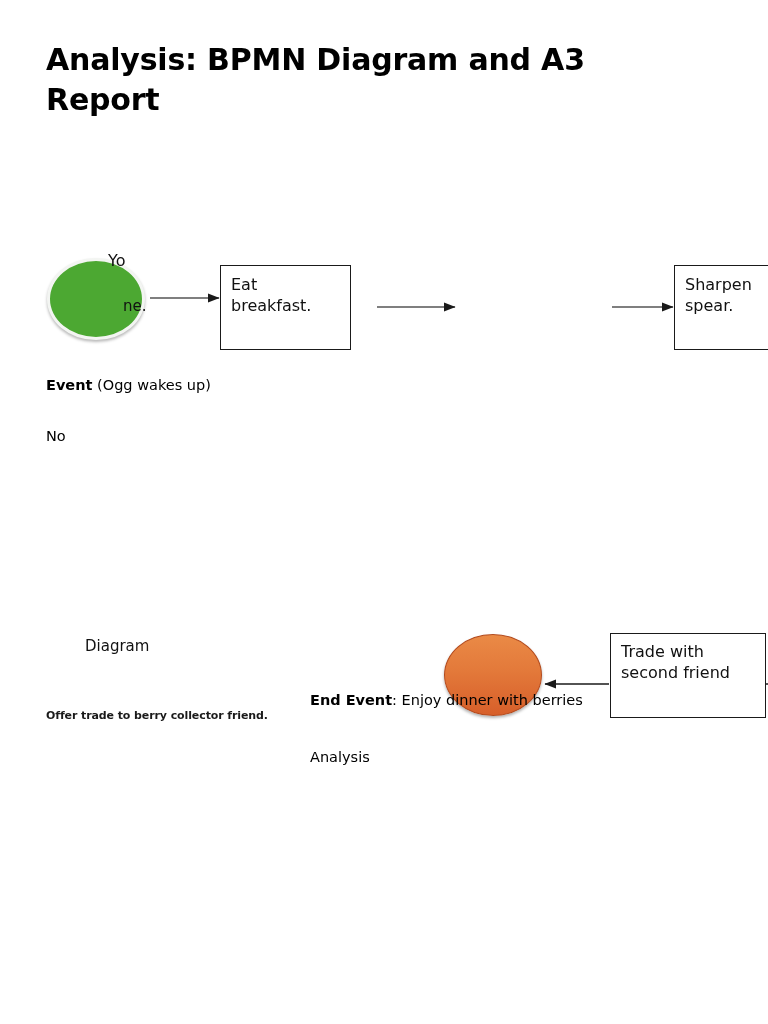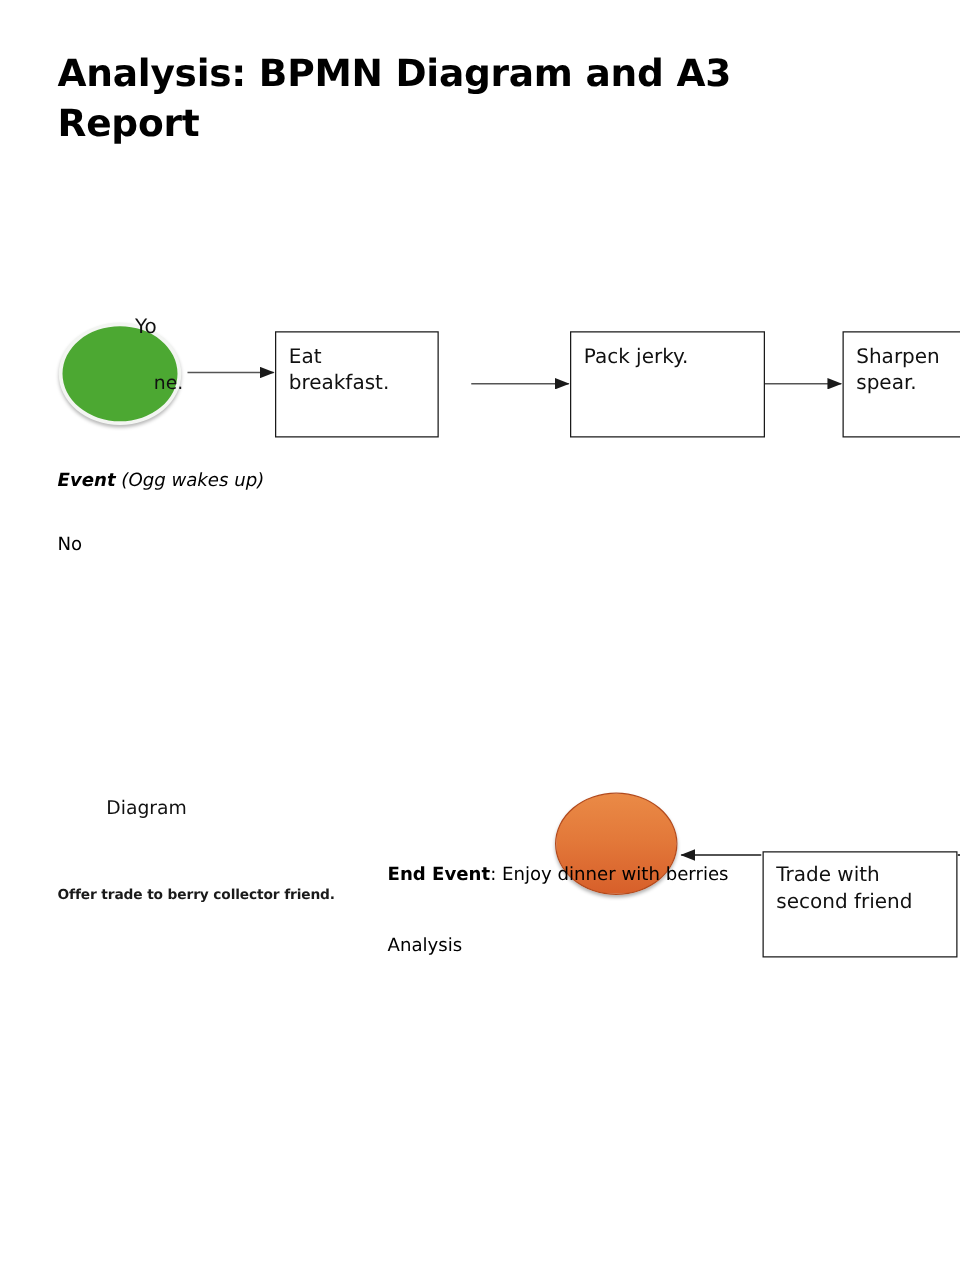--- a/index.html
+++ b/index.html
@@ -48,21 +48,21 @@
     font-size: 16px;
     line-height: 21px;
     color: #111;
     font-family: "DejaVu Sans", "Liberation Sans", sans-serif;
   }
 
   #task-eat-breakfast  { left: 220px; top: 265px; width: 131px; height: 85px; }
   #task-pack-jerky     { left: 456px; top: 265px; width: 156px; height: 85px; }
   #task-sharpen-spear  { left: 674px; top: 265px; width: 110px; height: 85px; }
   #task-trade-second-friend { left: 610px; top: 633px; width: 156px; height: 85px;
-                              padding-top: 7px; margin-top: 48px; }
+                              padding-top: 7px; }
 
   
   .event-ellipse {
     position: absolute;
     border-radius: 50%;
   }
   #start-event-ogg {
     left: 47px;
     top: 258px;
     width: 98px;
@@ -99,21 +99,21 @@
 
   
   .caption {
     position: absolute;
     font-size: 14.5px;
     line-height: 17px;
     color: #000;
   }
   .caption b { font-weight: bold; }
 
-  #caption-event      { left: 46px;  top: 377px; font-style: italic; }
+  #caption-event      { left: 46px;  top: 377px; }
   #caption-no         { left: 46px;  top: 412px; margin-top: 16px; }
   #caption-end-event  { left: 310px; top: 692px; }
   #caption-declined   { left: 310px; top: 749px; }
 
   
   #connectors {
     position: absolute;
     left: 0; top: 0;
     width: 768px; height: 1024px;
     pointer-events: none;
@@ -159,23 +159,20 @@
 
   <div class="event-ellipse" id="start-event-ogg"></div>
 
   <div class="diagram-label" id="label-start-yo">Yo</div>
   <div class="diagram-label" id="label-start-ne">ne.</div>
 
   <div class="task-box" id="task-eat-breakfast">
     <span>Eat breakfast.</span>
   </div>
 
-  <div class="task-box" id="task-pack-jerky">
-    <span>Pack jerky.</span>
-  </div>
 
   <div class="task-box" id="task-sharpen-spear">
     <span>Sharpen spear.</span>
   </div>
 
   <div class="diagram-label" id="label-accepted">Diagram</div>
 
   <div class="diagram-label" id="label-offer-trade">Offer trade to berry collector friend.</div>
 
   <div class="event-ellipse" id="end-event-dinner"></div>

